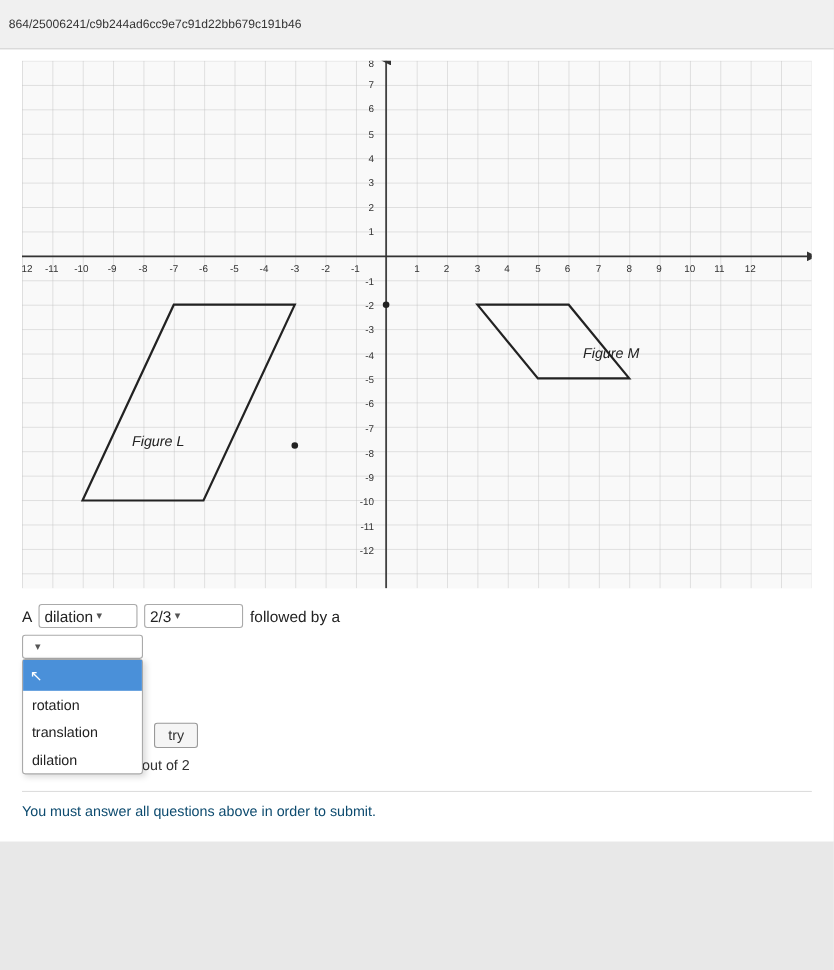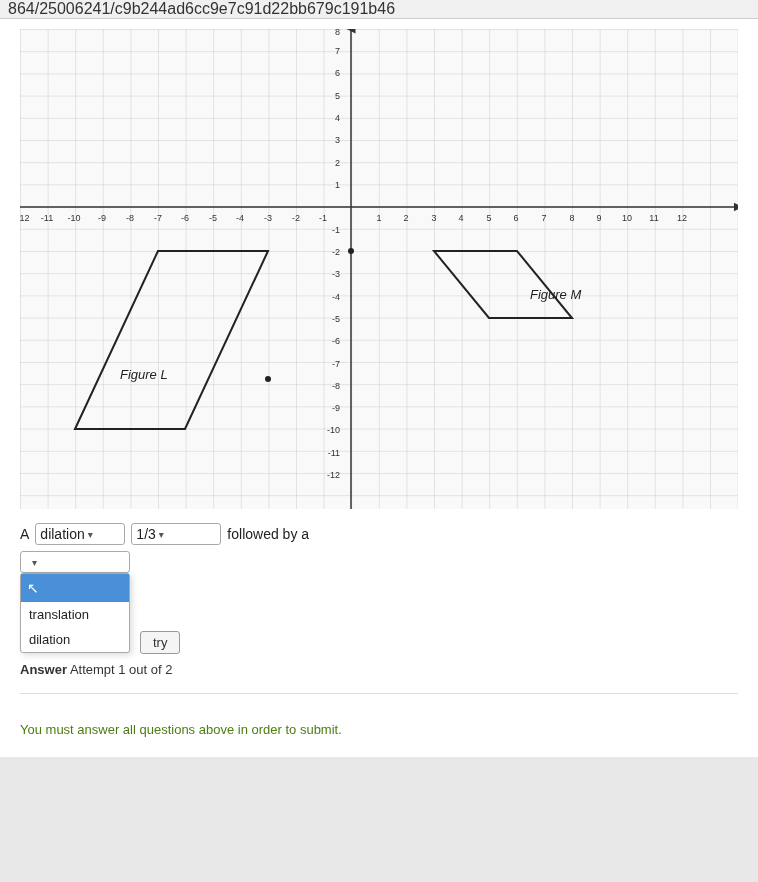--- a/index.html
+++ b/index.html
@@ -6,22 +6,22 @@
     body {
       background: #e8e8e8;
       font-family: Arial, sans-serif;
       font-size: 14px;
       width: 758px;
       min-height: 882px;
       overflow: hidden;
     }
     .url-bar {
       background: #f0f0f0;
-      padding: 0 8px;
-      font-size: 16px;
+      padding: 16px 8px;
+      font-size: 11px;
       color: #333;
       border-bottom: 1px solid #ccc;
     }
     .content {
       background: #fff;
       margin: 0;
       padding: 10px 20px 20px 20px;
     }
     .graph-container {
       position: relative;
@@ -102,23 +102,23 @@
       margin-top: 8px;
       font-size: 13px;
       color: #333;
     }
     .answer-label {
       font-weight: bold;
     }
     .submit-note {
       margin-top: 16px;
       font-size: 13px;
-      color: #4d7c0f;
+      color: #0c4a6e;
       border-top: 1px solid #ddd;
-      padding-top: 28px;
+      padding-top: 10px;
     }
   </style>
 </head>
 <body>
 
 <div class="url-bar">
   <span>864/25006241/c9b244ad6cc9e7c91d22bb679c191b46</span>
 </div>
 
 <div class="content">
@@ -218,40 +218,41 @@
     <div class="dropdown-wrapper">
       <div class="select-box">
         <span>dilation</span>
         <span class="chevron">▾</span>
       </div>
     </div>
 
 
     <div class="dropdown-wrapper">
       <div class="select-box">
-        <span>1/3</span>
+        <span>2/3</span>
         <span class="chevron">▾</span>
       </div>
     </div>
 
     <span>followed by a</span>
   </div>
 
   <div style="display:flex; align-items:flex-start; gap:10px; margin-top:6px;">
 
     <div class="dropdown-wrapper">
       <div class="select-box" style="min-width:110px;">
         <span>&nbsp;</span>
         <span class="chevron">▾</span>
       </div>
       
       <div class="dropdown-menu">
         <div class="dropdown-top">
           <span class="cursor-icon">↖</span>
         </div>
+        <div class="dropdown-item">rotation</div>
         <div class="dropdown-item">translation</div>
         <div class="dropdown-item">dilation</div>
       </div>
     </div>
 
     <div style="margin-top:80px;">
       <button class="try-btn">try</button>
     </div>
   </div>
 

